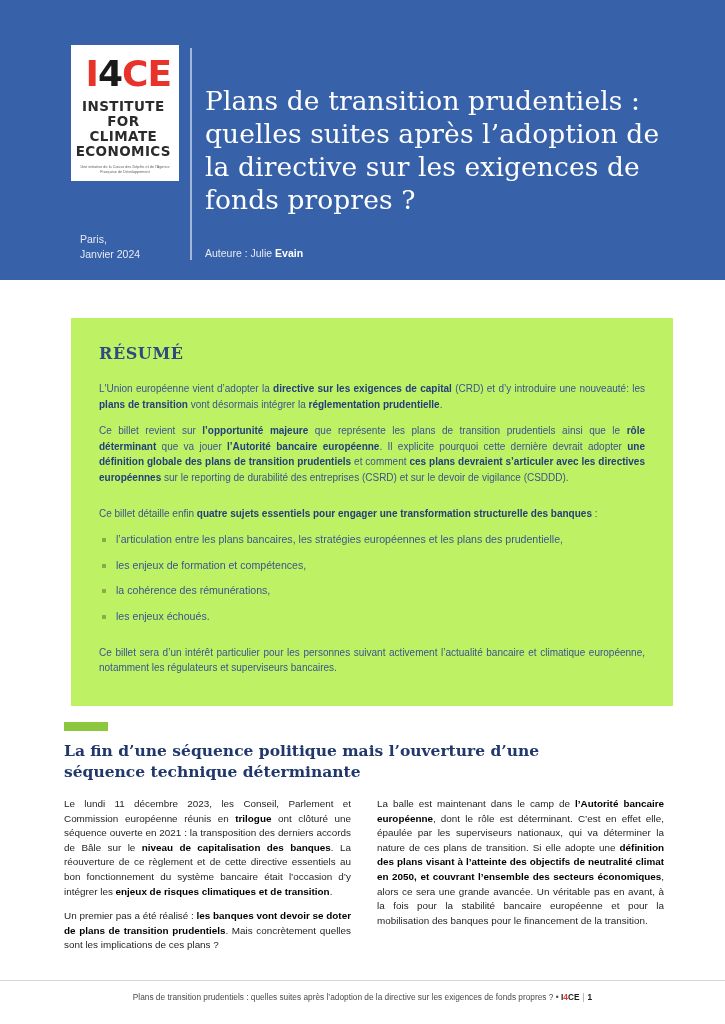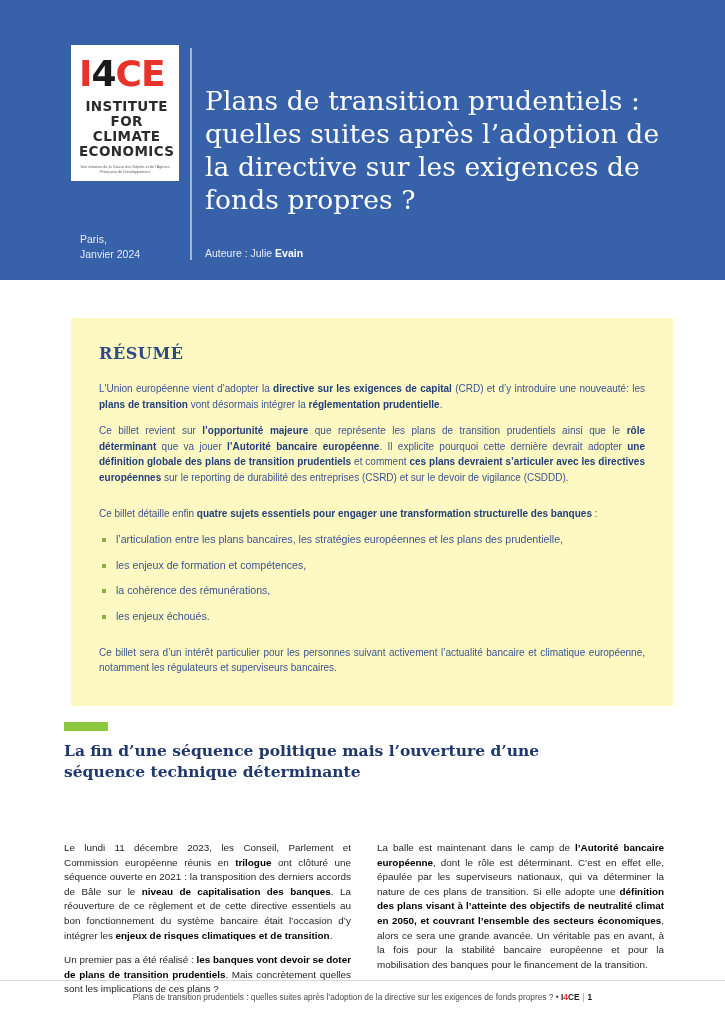--- a/index.html
+++ b/index.html
@@ -27,21 +27,21 @@
     position: absolute;
     left: 71px;
     top: 45px;
     width: 108px;
     height: 136px;
     background: #ffffff;
     box-sizing: border-box;
     padding: 9px 8px 6px 8px;
     display: flex;
     flex-direction: column;
-    align-items: flex-start;
+    align-items: flex-end;
   }
   .logo-mark {
     font-family: "DejaVu Sans", sans-serif;
     font-weight: bold;
     font-size: 36px;
     line-height: 36px;
     letter-spacing: -1px;
     color: #E8332A;
     margin-top: 2px;
   }
@@ -102,21 +102,21 @@
   }
   .author b { color: #ffffff; }
 
   
   .summary {
     position: absolute;
     left: 71px;
     top: 318px;
     width: 602px;
     box-sizing: border-box;
-    background: #fef9c3;
+    background: #bef264;
     padding: 26px 28px 30px 28px;
   }
   .summary h2 {
     margin: 0 0 18px 0;
     font-family: "DejaVu Serif", serif;
     font-size: 16px;
     font-weight: bold;
     color: #2D4A82;
     letter-spacing: 0.6px;
   }
@@ -175,21 +175,20 @@
   }
 
   
   .columns {
     position: absolute;
     left: 64px;
     top: 797px;
     width: 600px;
     display: flex;
     gap: 26px;
-    margin-top: 44px;
   }
   .col { width: 287px; }
   .col p {
     margin: 0 0 10px 0;
     font-size: 9.9px;
     line-height: 14.6px;
     color: #1E1E1E;
     text-align: justify;
   }
   .col p b { color: #000000; }

